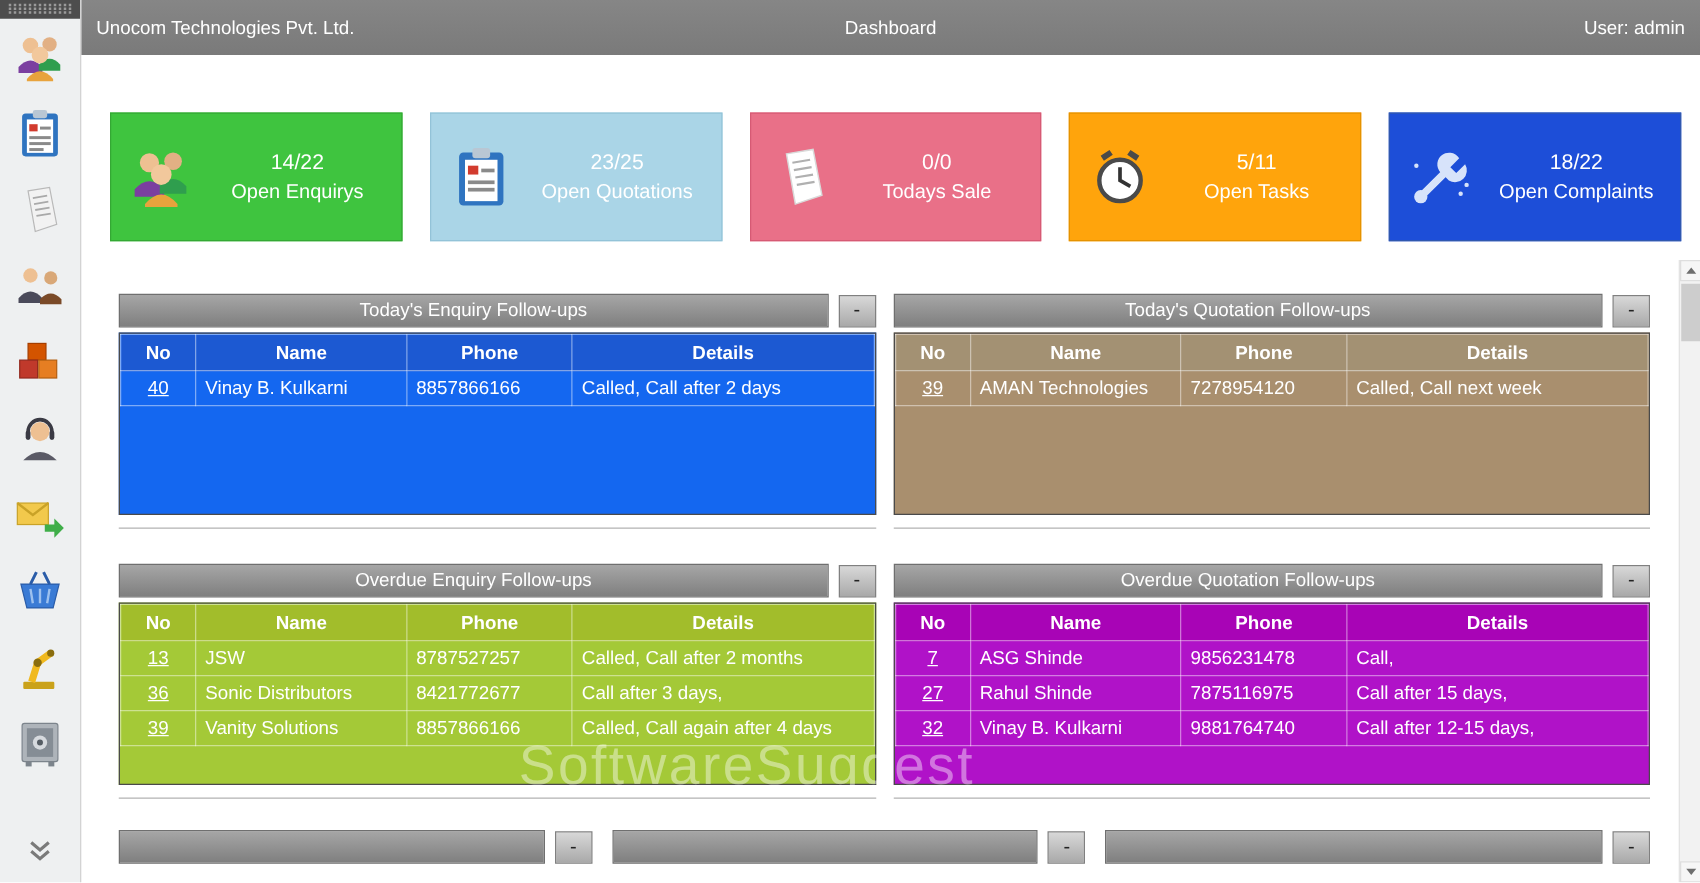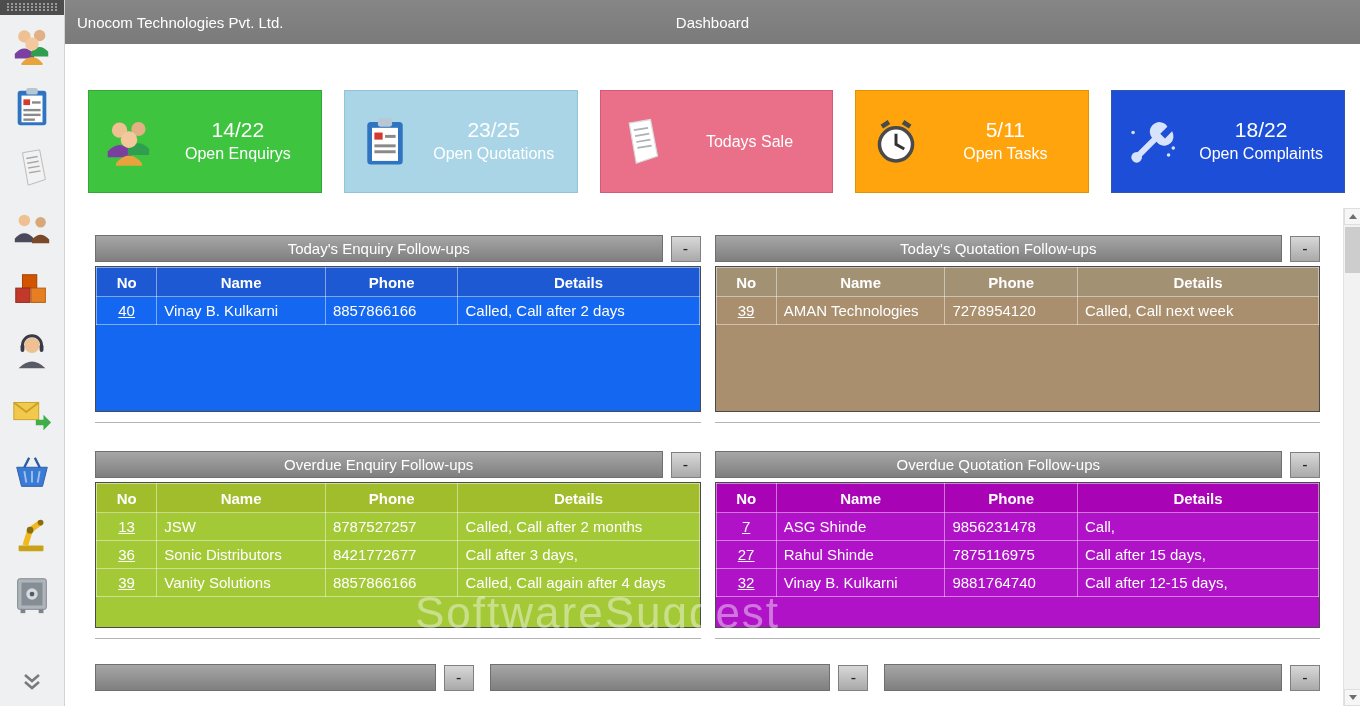--- a/index.html
+++ b/index.html
@@ -27,21 +27,21 @@
   .topbar .left { text-align:left; }
   .topbar .center { text-align:center; }
   .topbar .right { text-align:right; }
 
   
   .cards { margin:46px 15px 0 23px; display:flex; gap:22px; }
   .card { flex:1; height:103px; border:1px solid; display:flex; align-items:center;
     padding-left:14px; cursor:pointer; }
   .card .ic { width:52px; height:52px; flex-shrink:0; }
   .card-text { flex:1; text-align:center; color:#fff; }
-  .card-value { font-size:21px; line-height:24px; }
+  .card-value { font-size:17px; line-height:24px; }
   .card-label { font-size:16px; line-height:23px; }
 
   
   .panels { margin:42px 40px 0 30px; display:grid; grid-template-columns:1fr 1fr;
     column-gap:14px; row-gap:28px; }
   .panel-head { display:flex; align-items:center; }
   .title-bar { flex:1; height:27px; background:linear-gradient(#a6a6a6,#7f7f7f);
     border:1px solid #6f6f6f; color:#fff; font-size:15px; display:flex;
     align-items:center; justify-content:center; cursor:pointer; }
   .min-btn { width:30px; height:26px; margin-left:8px; background:linear-gradient(#d8d8d8,#a9a9a9);
@@ -195,20 +195,21 @@
         <path d="M5 3 L12 9 L19 3 M5 10 L12 16 L19 10" stroke="#7a7a7a" stroke-width="2.5" fill="none"></path>
       </svg>
     </div>
   </aside>
 
   <main class="main">
 
     <header class="topbar">
       <span class="left">Unocom Technologies Pvt. Ltd.</span>
       <span class="center">Dashboard</span>
+      <span class="right">User: admin</span>
     </header>
 
     <section class="cards">
 
       <div class="card" style="background: rgb(63, 196, 63); border-color: rgb(52, 168, 52);">
         <svg class="ic" viewBox="0 0 44 44">
           <circle cx="14" cy="12" r="6.5" fill="#eec092"></circle>
           <path d="M4 30 Q14 19 24 30 L24 35 L4 35 Z" fill="#7b3fa0"></path>
           <circle cx="30" cy="11" r="6" fill="#e2b084"></circle>
           <path d="M21 28 Q30 18 39 28 L39 33 L21 33 Z" fill="#2f9e4e"></path>
@@ -236,20 +237,21 @@
           <div class="card-label">Open Quotations</div>
         </div>
       </div>
 
       <div class="card" style="background: rgb(233, 112, 136); border-color: rgb(214, 90, 116);">
         <svg class="ic" viewBox="0 0 44 44">
           <path d="M12 6 L30 3 L36 34 L18 40 Z" fill="#ffffff" stroke="#d9d9d9"></path>
           <path d="M16 12 L28 10 M17 17 L29 15 M18 22 L30 20 M19 27 L31 25" stroke="#b0b0b0" stroke-width="1.5"></path>
         </svg>
         <div class="card-text">
+          <div class="card-value">0/0</div>
           <div class="card-label">Todays Sale</div>
         </div>
       </div>
 
       <div class="card" style="background: rgb(255, 164, 12); border-color: rgb(229, 146, 0);">
         <svg class="ic" viewBox="0 0 44 44">
           <circle cx="22" cy="24" r="14" fill="#ffffff" stroke="#4a4a4a" stroke-width="3"></circle>
           <path d="M22 15 V24 L29 28" stroke="#333333" stroke-width="2.5" fill="none"></path>
           <path d="M10 9 L16 5 M34 9 L28 5" stroke="#4a4a4a" stroke-width="4"></path>
         </svg>

